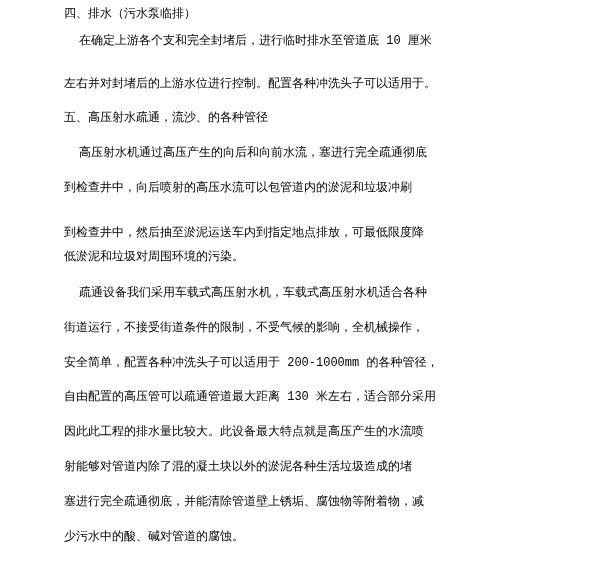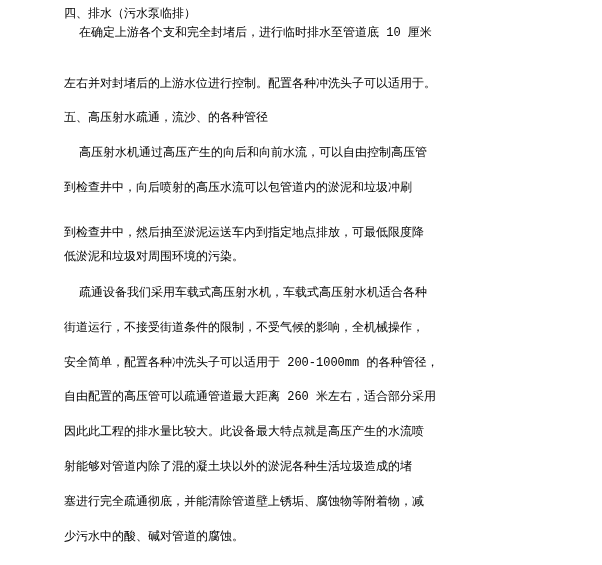--- a/index.html
+++ b/index.html
@@ -31,28 +31,28 @@
       letter-spacing: 0px;
       font-family: Liberation Mono, monospace;
     }
     .line.indent { left: 15px; }
   </style>
 </head>
 <body>
 
 <div class="page">
   <div class="line" style="top:4px">四、排水（污水泵临排）</div>
-  <div class="line indent" style="top:23px">在确定上游各个支和完全封堵后，进行临时排水至管道底 10 厘米</div>
+  <div class="line indent" style="top:31px">在确定上游各个支和完全封堵后，进行临时排水至管道底 10 厘米</div>
   <div class="line" style="top:74px">左右并对封堵后的上游水位进行控制。配置各种冲洗头子可以适用于。</div>
   <div class="line" style="top:108px">五、高压射水疏通，流沙、的各种管径</div>
-  <div class="line indent" style="top:143px">高压射水机通过高压产生的向后和向前水流，可以自由控制高压管</div>
+  <div class="line indent" style="top:143px">高压射水机通过高压产生的向后和向前水流，塞进行完全疏通彻底</div>
   <div class="line" style="top:178px">到检查井中，向后喷射的高压水流可以包管道内的淤泥和垃圾冲刷</div>
   <div class="line" style="top:223px">到检查井中，然后抽至淤泥运送车内到指定地点排放，可最低限度降</div>
   <div class="line" style="top:247px">低淤泥和垃圾对周围环境的污染。</div>
   <div class="line indent" style="top:283px">疏通设备我们采用车载式高压射水机，车载式高压射水机适合各种</div>
   <div class="line" style="top:318px">街道运行，不接受街道条件的限制，不受气候的影响，全机械操作，</div>
   <div class="line" style="top:353px">安全简单，配置各种冲洗头子可以适用于 200-1000mm 的各种管径，</div>
-  <div class="line" style="top:387px">自由配置的高压管可以疏通管道最大距离 260 米左右，适合部分采用</div>
+  <div class="line" style="top:387px">自由配置的高压管可以疏通管道最大距离 130 米左右，适合部分采用</div>
   <div class="line" style="top:422px">因此此工程的排水量比较大。此设备最大特点就是高压产生的水流喷</div>
   <div class="line" style="top:457px">射能够对管道内除了混的凝土块以外的淤泥各种生活垃圾造成的堵</div>
   <div class="line" style="top:492px">塞进行完全疏通彻底，并能清除管道壁上锈垢、腐蚀物等附着物，减</div>
   <div class="line" style="top:527px">少污水中的酸、碱对管道的腐蚀。</div>
 </div>
 
 </body></html>

